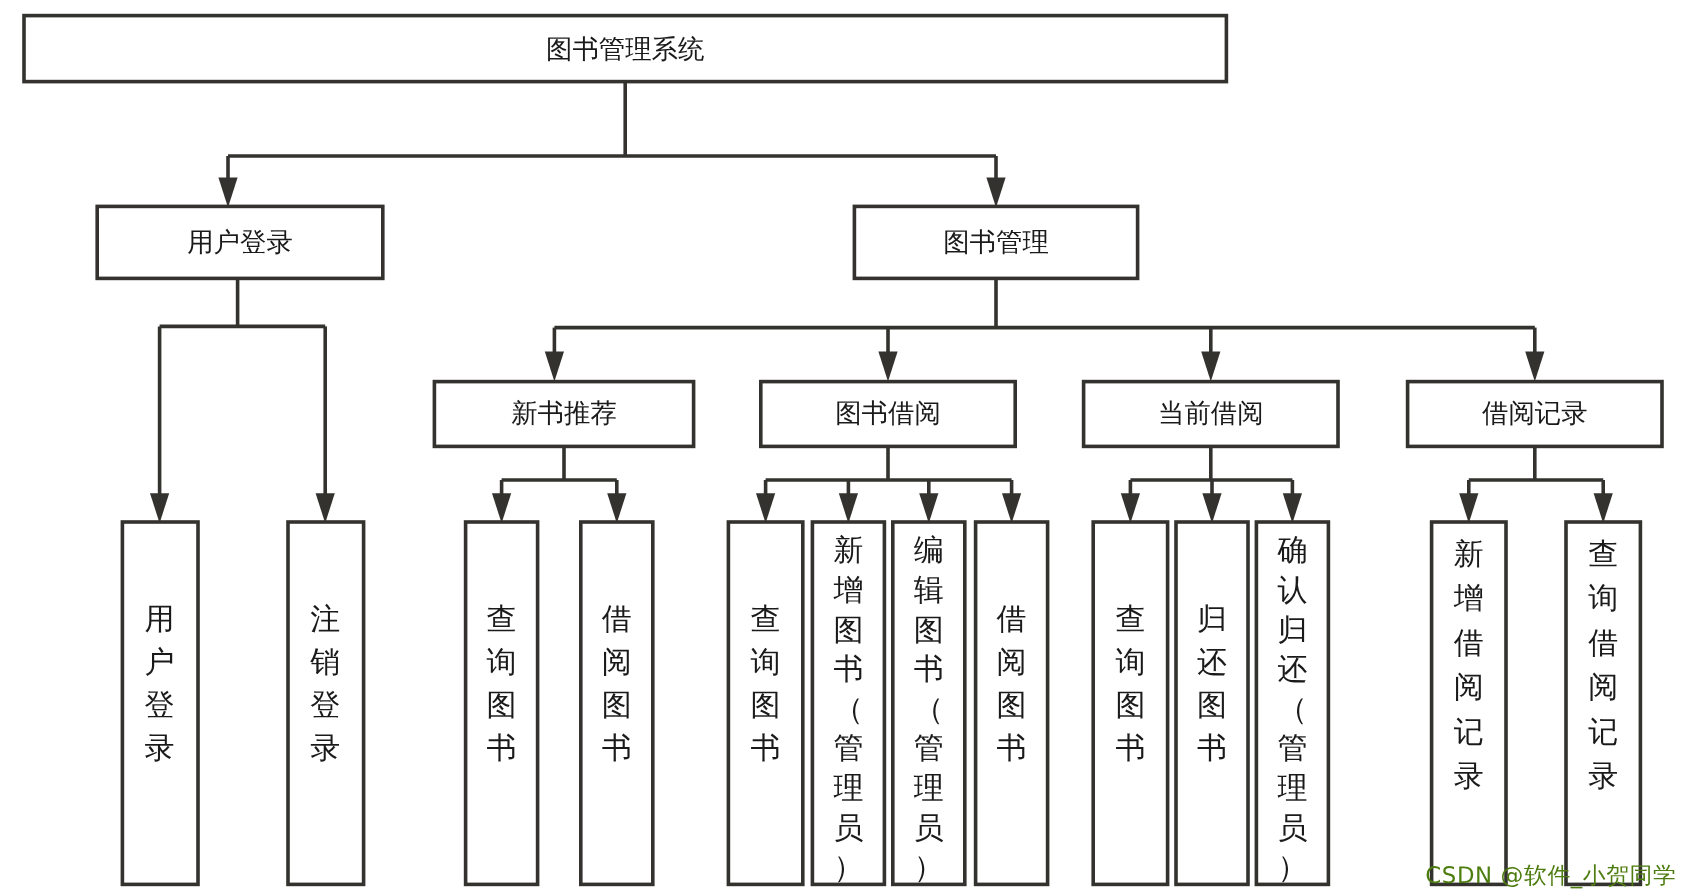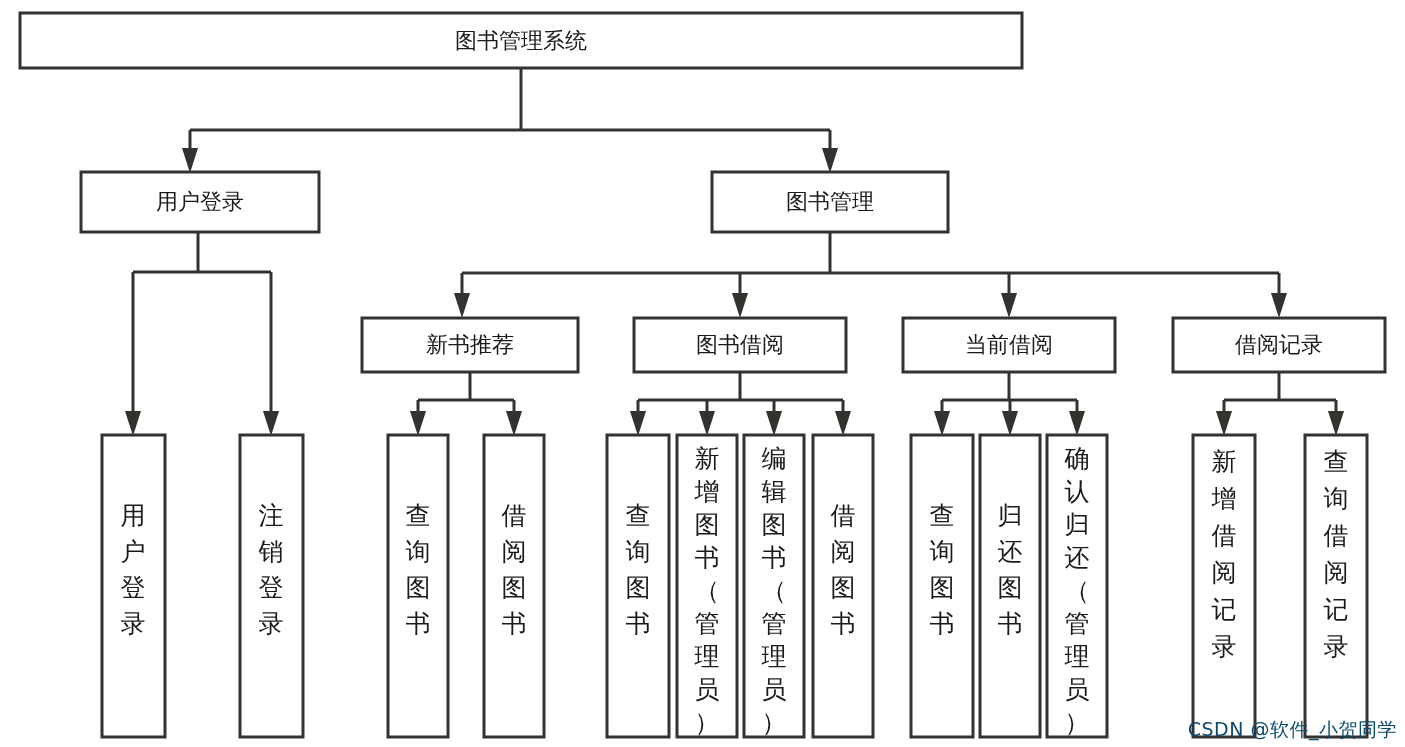--- a/index.html
+++ b/index.html
@@ -55,21 +55,21 @@
   .arrow-head {
     fill: #33322f;
     stroke: none;
   }
   .watermark {
     position: absolute;
     right: 8px;
     bottom: 4px;
     font-family: "DejaVu Sans", "Liberation Sans", sans-serif;
     font-size: 19px;
-    color: #0c4a6e;
+    color: #4d7c0f;
     white-space: nowrap;
     letter-spacing: 0.5px;
   }
 </style>
 </head>
 <body>
 
 <div id="diagram-root">
 
   <svg id="flow-svg" viewBox="0 0 1405 747">

